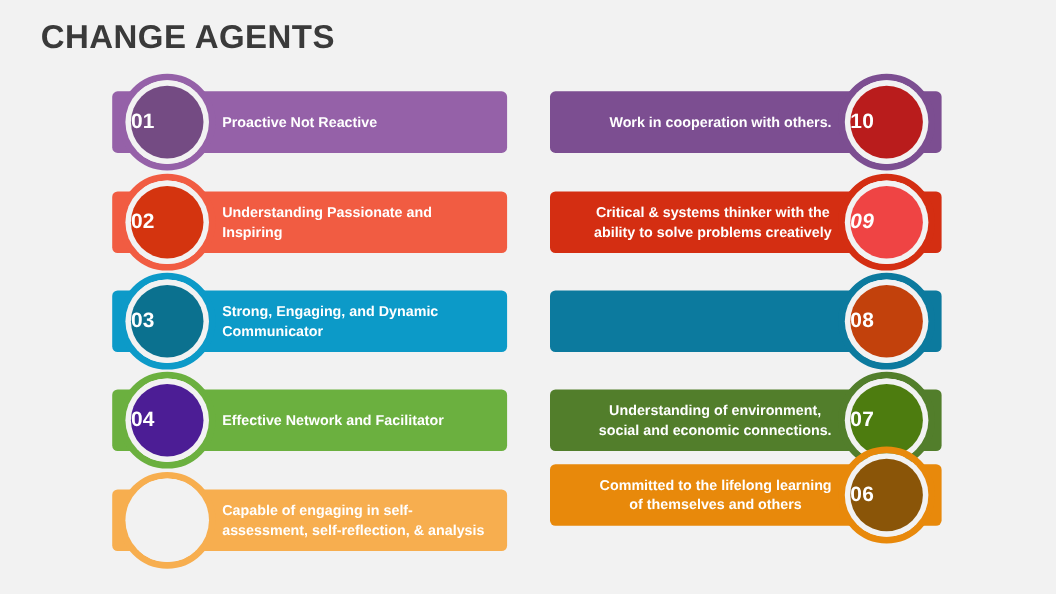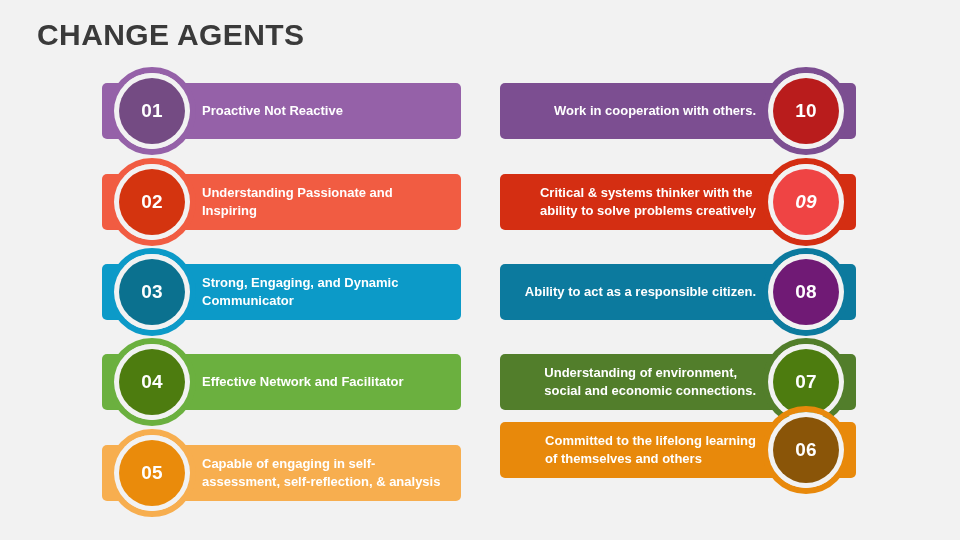--- a/index.html
+++ b/index.html
@@ -57,21 +57,21 @@
     height: 100%;
     display: flex;
     align-items: center;
     font-size: 13px;
     font-weight: bold;
     color: #ffffff;
     line-height: 1.42;
     white-space: pre-line;
   }
   .left .bar-text  { left: 100px; right: 14px; justify-content: flex-start; text-align: left; }
-  .right .bar-text { left: 14px;  right: 100px; justify-content: flex-end; text-align: left; }
+  .right .bar-text { left: 14px;  right: 100px; justify-content: flex-end; text-align: center; }
 
   
   .badge {
     position: absolute;
     top: -16px;
     width: 88px;
     height: 88px;
   }
   .left  .badge { left: 6px; }
   .right .badge { right: 6px; }
@@ -99,21 +99,20 @@
   }
   .disc {
     position: absolute;
     left: 11px;
     top: 11px;
     width: 66px;
     height: 66px;
     border-radius: 50%;
     display: flex;
     align-items: center;
-    justify-content: center;
   }
   .num {
     font-size: 19px;
     font-weight: bold;
     color: #ffffff;
     letter-spacing: 0.3px;
   }
 </style>
 </head>
 <body style="background: rgb(242, 242, 242);">
@@ -157,35 +156,32 @@
             <span class="num">03</span>
           </div>
         </div>
       </div>
       <div class="row left" style="top: 354px;">
         <div class="bar" style="background: rgb(107, 176, 63);"></div>
         <div class="bar-text">Effective Network and Facilitator</div>
         <div class="badge">
           <div class="ring" style="border-color: rgb(107, 176, 63);"></div>
           <div class="gap" style="background: rgb(242, 242, 242);"></div>
-          <div class="disc" style="background: #4d7c0f;">
+          <div class="disc" style="background: #4c1d95;">
             <span class="num">04</span>
           </div>
         </div>
       </div>
       <div class="row left" style="top: 445px;">
         <div class="bar" style="background: rgb(247, 174, 79);"></div>
         <div class="bar-text">Capable of engaging in self-
 assessment, self-reflection, &amp; analysis</div>
         <div class="badge">
           <div class="ring" style="border-color: rgb(247, 174, 79);"></div>
           <div class="gap" style="background: rgb(242, 242, 242);"></div>
-          <div class="disc" style="background: rgb(234, 139, 11);">
-            <span class="num">05</span>
-          </div>
         </div>
       </div>
     </div>
   <div id="right-column">
       <div class="row right" style="top: 83px;">
         <div class="bar" style="background: rgb(124, 78, 145);"></div>
         <div class="bar-text">Work in cooperation with others.</div>
         <div class="badge">
           <div class="ring" style="border-color: rgb(124, 78, 145);"></div>
           <div class="gap" style="background: rgb(242, 242, 242);"></div>
@@ -201,25 +197,24 @@
         <div class="badge">
           <div class="ring" style="border-color: rgb(212, 46, 18);"></div>
           <div class="gap" style="background: rgb(242, 242, 242);"></div>
           <div class="disc" style="background: #ef4444; font-style: italic;">
             <span class="num">09</span>
           </div>
         </div>
       </div>
       <div class="row right" style="top: 264px;">
         <div class="bar" style="background: rgb(12, 122, 158);"></div>
-        <div class="bar-text">Ability to act as a responsible citizen.</div>
         <div class="badge">
           <div class="ring" style="border-color: rgb(12, 122, 158);"></div>
           <div class="gap" style="background: rgb(242, 242, 242);"></div>
-          <div class="disc" style="background: #701a75;">
+          <div class="disc" style="background: #c2410c;">
             <span class="num">08</span>
           </div>
         </div>
       </div>
       <div class="row right" style="top: 354px;">
         <div class="bar" style="background: rgb(82, 126, 43);"></div>
         <div class="bar-text">Understanding of environment,
 social and economic connections.</div>
         <div class="badge">
           <div class="ring" style="border-color: rgb(82, 126, 43);"></div>

